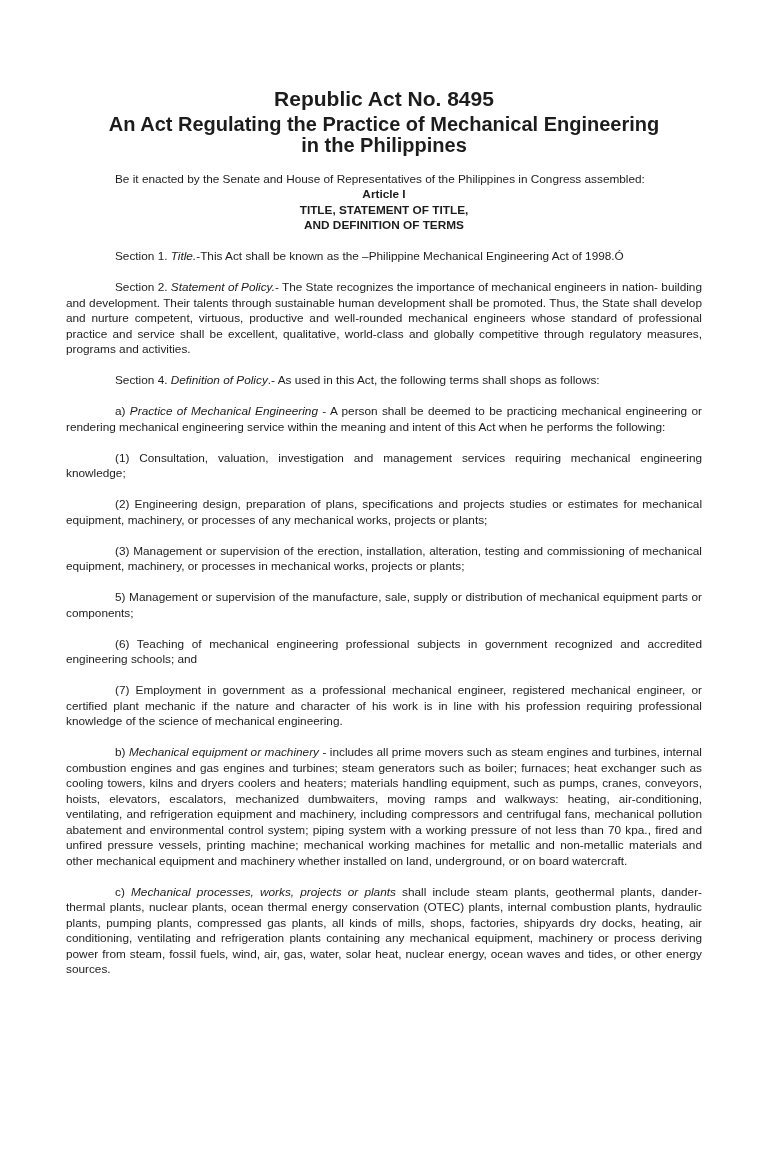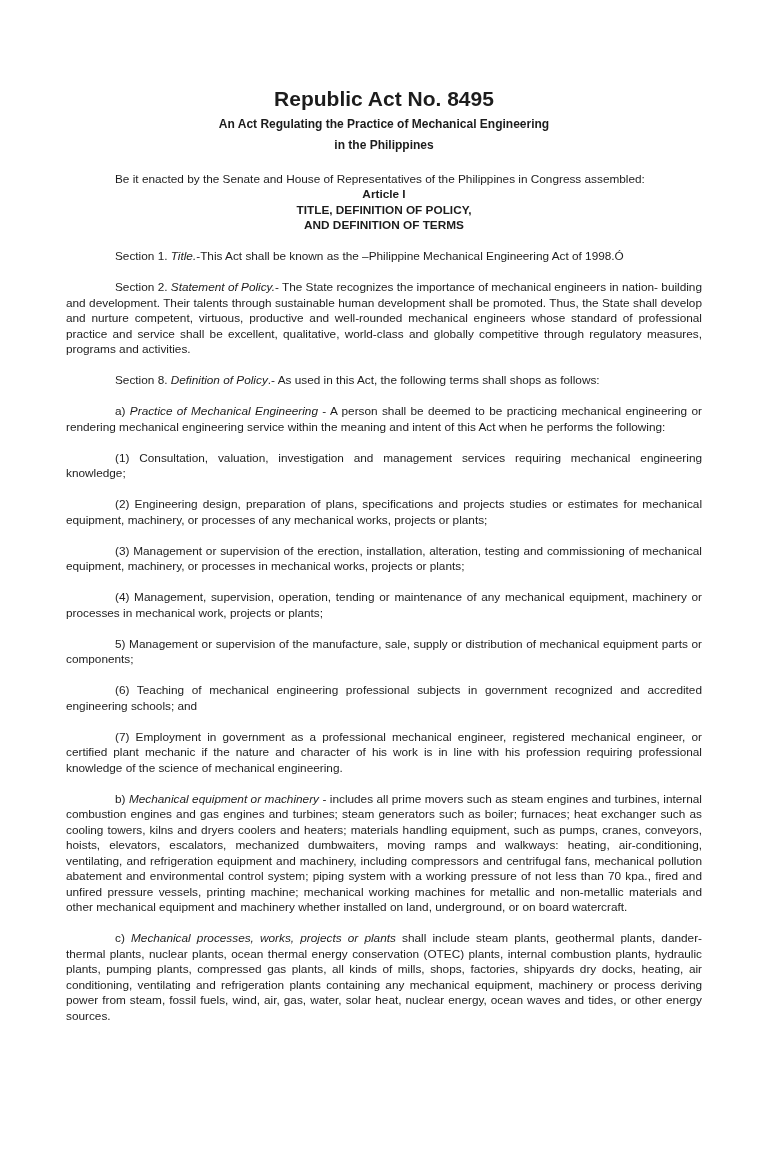--- a/index.html
+++ b/index.html
@@ -21,21 +21,21 @@
     overflow: hidden;
   }
   .doc-title {
     font-size: 21px;
     line-height: 26px;
     font-weight: bold;
     text-align: center;
     margin: 0 0 2px 0;
   }
   .doc-subtitle {
-    font-size: 12px;
+    font-size: 20px;
     line-height: 21px;
     font-weight: bold;
     text-align: center;
   }
   .enacting {
     margin-top: 23px;
   }
   .article-heading {
     text-align: center;
     font-weight: bold;
@@ -59,33 +59,32 @@
 
   <div class="doc-subtitle">
     <div>An Act Regulating the Practice of Mechanical Engineering</div>
     <div>in the Philippines</div>
   </div>
 
   <p class="body-par enacting">Be it enacted by the Senate and House of Representatives of the Philippines in Congress assembled:</p>
 
   <div class="article-heading">
     <div>Article I</div>
-    <div>TITLE, DEFINITION OF POLICY,</div>
+    <div>TITLE, STATEMENT OF TITLE,</div>
     <div>AND DEFINITION OF TERMS</div>
   </div>
 
   <div id="paragraphs">
       <p class="body-par"><span>Section 1. </span><span class="it">Title.</span><span>-This Act shall be known as the –Philippine Mechanical Engineering Act of 1998.Ó</span></p>
       <p class="body-par"><span>Section 2. </span><span class="it">Statement of Policy.</span><span>- The State recognizes the importance of mechanical engineers in nation- building and development. Their talents through sustainable human development shall be promoted. Thus, the State shall develop and nurture competent, virtuous, productive and well-rounded mechanical engineers whose standard of professional practice and service shall be excellent, qualitative, world-class and globally competitive through regulatory measures, programs and activities.</span></p>
-      <p class="body-par"><span>Section 8. </span><span class="it">Definition of Policy</span><span>.- As used in this Act,  the following terms shall shops as follows:</span></p>
+      <p class="body-par"><span>Section 4. </span><span class="it">Definition of Policy</span><span>.- As used in this Act,  the following terms shall shops as follows:</span></p>
       <p class="body-par"><span>a) </span><span class="it">Practice of Mechanical Engineering</span><span> - A person shall be deemed to be practicing mechanical engineering or rendering mechanical engineering service within the meaning and intent of this Act when he performs the following:</span></p>
       <p class="body-par"><span>(1) Consultation, valuation, investigation and management services requiring mechanical engineering knowledge;</span></p>
       <p class="body-par"><span>(2) Engineering design, preparation of plans, specifications and projects studies or estimates for mechanical equipment, machinery, or processes of any mechanical works, projects or plants;</span></p>
       <p class="body-par"><span>(3) Management or supervision of the erection, installation, alteration, testing and commissioning of mechanical equipment, machinery, or processes in mechanical works, projects or plants;</span></p>
-      <p class="body-par"><span>(4) Management, supervision, operation, tending or maintenance of any mechanical equipment, machinery or processes in mechanical work, projects or plants;</span></p>
       <p class="body-par"><span>5) Management or supervision of the manufacture, sale, supply or distribution of mechanical equipment parts or components;</span></p>
       <p class="body-par"><span>(6) Teaching of mechanical engineering professional subjects in government recognized and accredited engineering schools; and</span></p>
       <p class="body-par"><span>(7) Employment in government as a professional mechanical engineer, registered mechanical engineer, or certified plant mechanic if the nature and character of his work is in line with his profession requiring professional knowledge of the science of mechanical engineering.</span></p>
       <p class="body-par"><span>b) </span><span class="it">Mechanical equipment or machinery</span><span> - includes all prime movers such as steam engines and turbines, internal combustion engines and gas engines and turbines; steam generators such as boiler; furnaces; heat exchanger such as cooling towers, kilns and dryers coolers and heaters; materials handling equipment, such as pumps, cranes, conveyors, hoists, elevators, escalators, mechanized dumbwaiters, moving ramps and walkways: heating, air-conditioning, ventilating, and refrigeration equipment and machinery, including compressors and centrifugal fans, mechanical pollution abatement and environmental control system; piping system with a working pressure of not less than 70 kpa., fired and unfired pressure vessels, printing machine; mechanical working machines for metallic and non-metallic materials and other mechanical equipment and machinery whether installed on land, underground, or on board watercraft.</span></p>
       <p class="body-par"><span>c) </span><span class="it">Mechanical processes, works, projects or plants</span><span> shall include steam plants, geothermal plants, dander-thermal plants, nuclear plants, ocean thermal energy conservation (OTEC) plants, internal combustion plants, hydraulic plants, pumping plants, compressed gas plants, all kinds of mills, shops, factories, shipyards dry docks, heating, air conditioning, ventilating and refrigeration plants containing any mechanical equipment, machinery or process deriving power from steam, fossil fuels, wind, air, gas, water, solar heat, nuclear energy, ocean waves and tides, or other energy sources.</span></p>
     </div>
 
 </div>
 
 </body></html>

